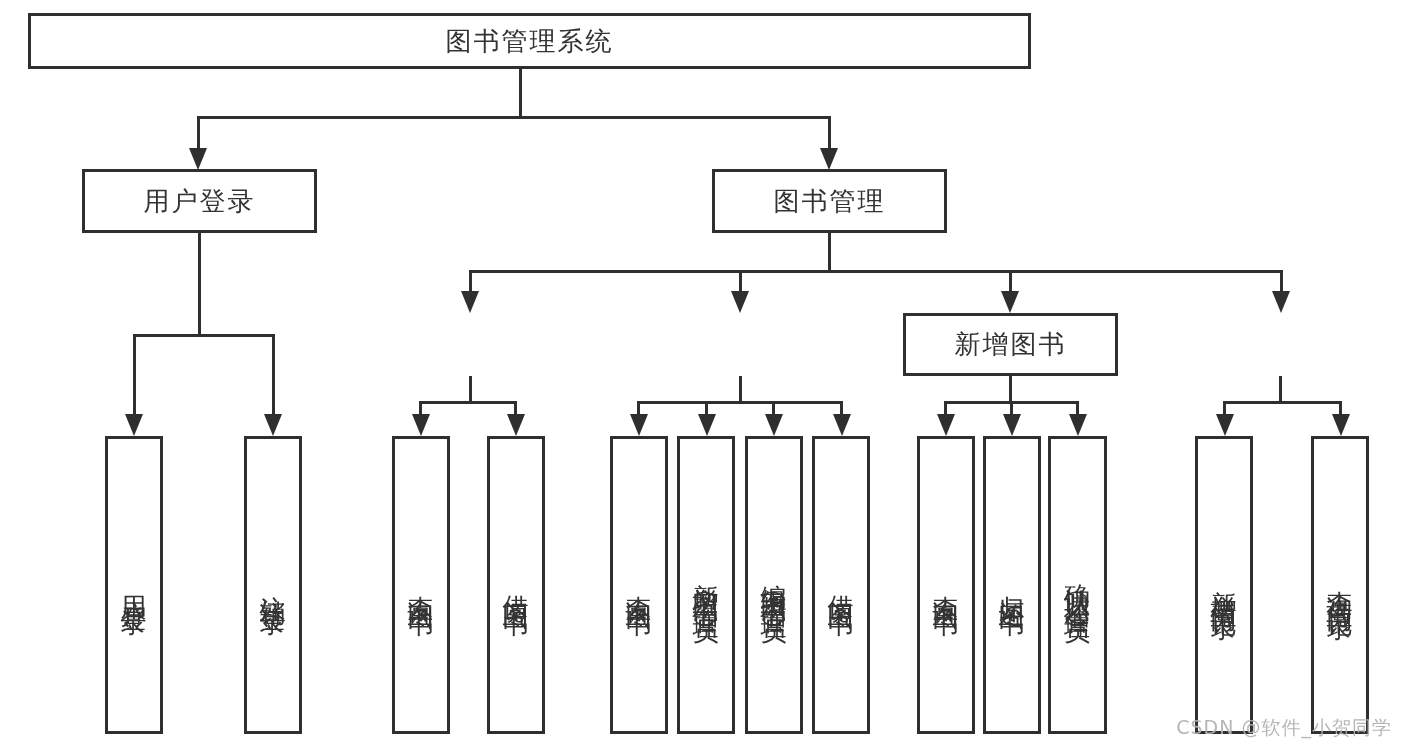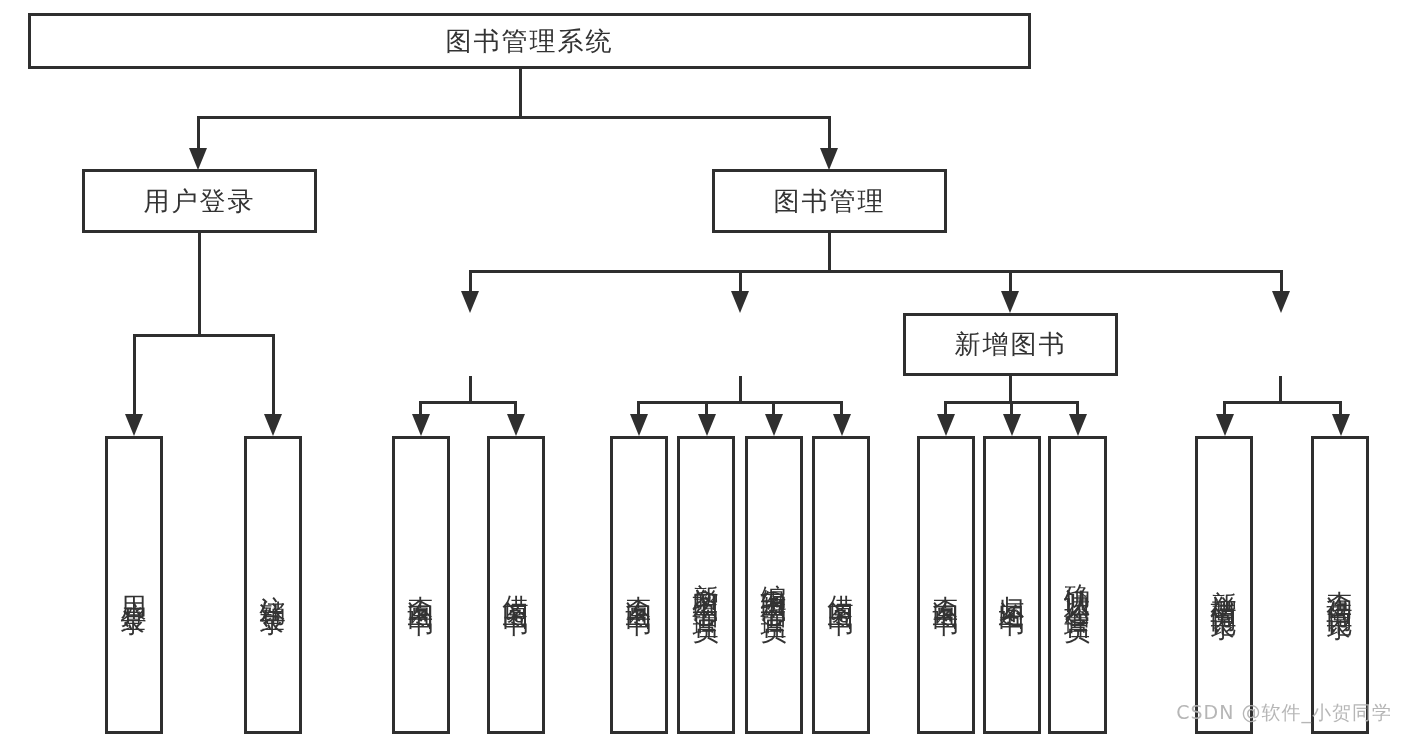--- a/index.html
+++ b/index.html
@@ -55,21 +55,21 @@
     width: 0;
     height: 0;
     border-left: 9px solid transparent;
     border-right: 9px solid transparent;
     border-top: 22px solid #2f2f2f;
     z-index: 1;
   }
   .watermark {
     position: absolute;
     right: 13px;
-    bottom: 21px;
+    bottom: 6px;
     font-size: 19px;
     letter-spacing: 1px;
     color: rgba(178, 178, 178, 0.95);
     z-index: 10;
     white-space: nowrap;
   }
 </style>
 </head>
 <body>
 

